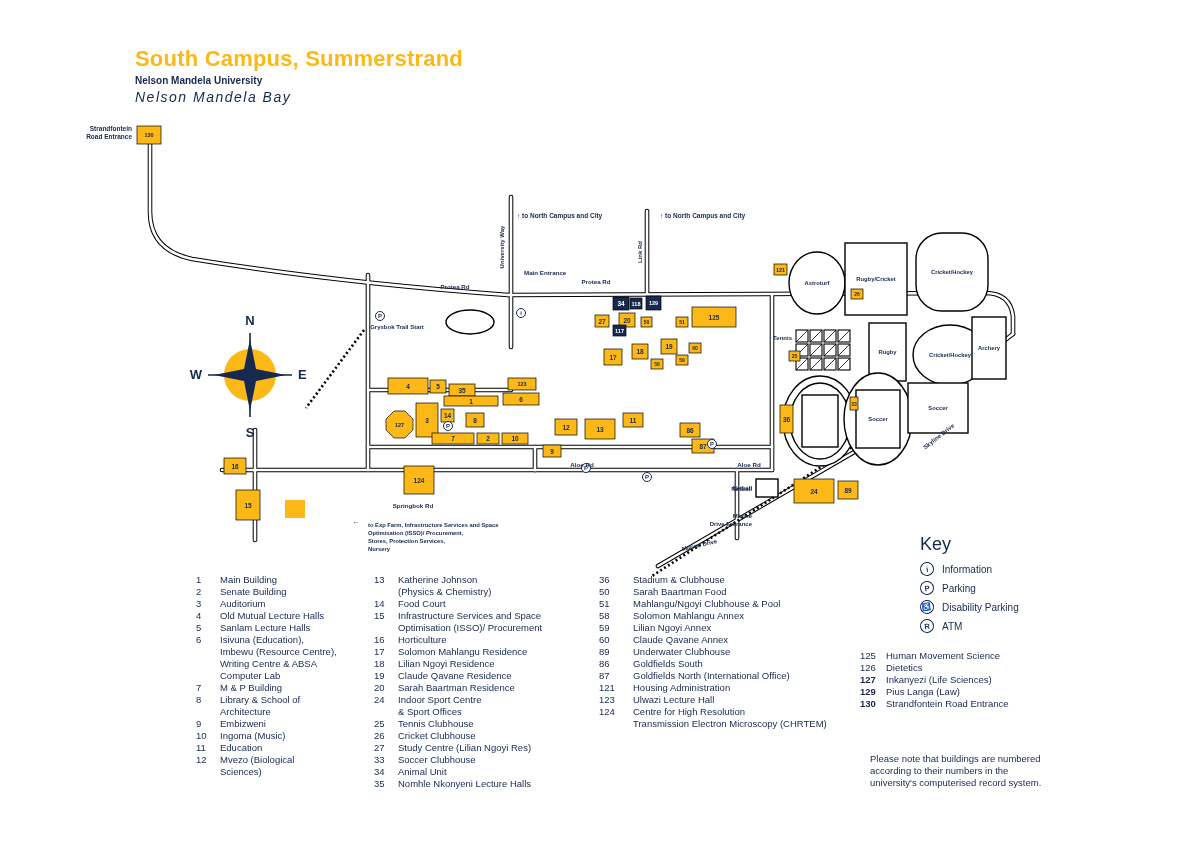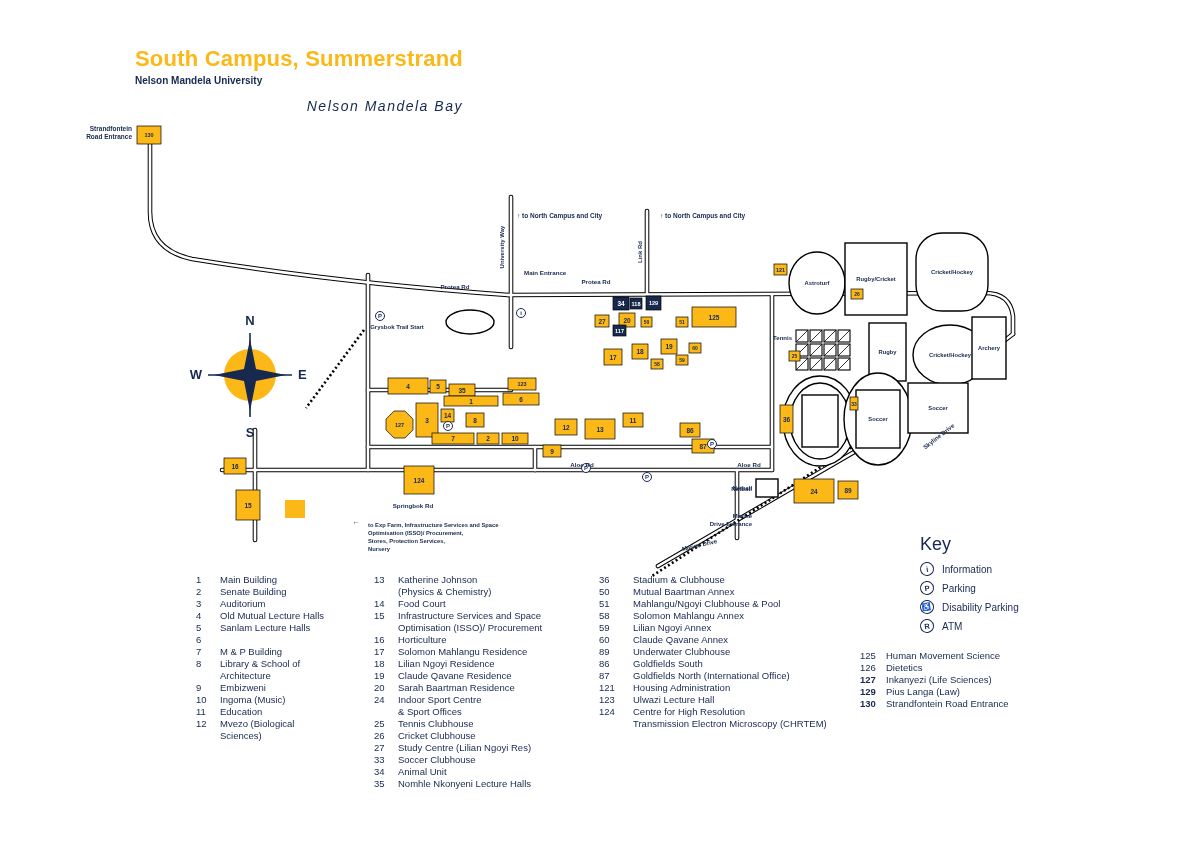--- a/index.html
+++ b/index.html
@@ -2,21 +2,21 @@
 <html><head>
 <meta charset="utf-8">
 <style>
   html,body{margin:0;padding:0;background:#fff;}
   #page{position:relative;width:1200px;height:846px;background:#fff;overflow:hidden;
         font-family:"Liberation Sans",sans-serif;color:#17294F;}
   
   #title{position:absolute;left:135px;top:46px;line-height:1.18;}
   #title .h1{font-size:22px;font-weight:bold;color:#FBB817;letter-spacing:.2px;}
   #title .h2{font-size:10px;font-weight:bold;color:#17294F;margin-top:3px;}
-  #title .h3{font-size:14px;font-style:italic;color:#17294F;letter-spacing:1.5px;margin-top:11px;text-align:right;}
+  #title .h3{font-size:14px;font-style:italic;color:#17294F;letter-spacing:1.5px;margin-top:2px;}
   
   #map{position:absolute;left:0;top:0;width:1200px;height:846px;}
   
   .col{position:absolute;font-size:9.5px;line-height:12px;color:#17294F;}
   #col1{left:196px;top:574px;width:172px;}
   #col2{left:374px;top:574px;width:218px;}
   #col3{left:599px;top:574px;width:268px;}
   #col4{left:860px;top:650px;width:240px;}
   .lrow{display:flex;align-items:flex-start;}
   .lrow .num{flex:0 0 24px;}
@@ -284,20 +284,24 @@
       <div class="lrow">
         <span class="num">4</span>
         <span class="txt">Old Mutual Lecture Halls</span>
       </div>
       <div class="lrow">
         <span class="num">5</span>
         <span class="txt">Sanlam Lecture Halls</span>
       </div>
       <div class="lrow">
         <span class="num">6</span>
+        <span class="txt">Isivuna (Education),
+Imbewu (Resource Centre),
+Writing Centre &amp; ABSA
+Computer Lab</span>
       </div>
       <div class="lrow">
         <span class="num">7</span>
         <span class="txt">M &amp; P Building</span>
       </div>
       <div class="lrow">
         <span class="num">8</span>
         <span class="txt">Library &amp; School of
 Architecture</span>
       </div>
@@ -384,21 +388,21 @@
         <span class="txt">Nomhle Nkonyeni Lecture Halls</span>
       </div>
     </div>
   <div id="col3" class="col">
       <div class="lrow">
         <span class="num">36</span>
         <span class="txt">Stadium &amp; Clubhouse</span>
       </div>
       <div class="lrow">
         <span class="num">50</span>
-        <span class="txt">Mutual Baartman Annex</span>
+        <span class="txt">Sarah Baartman Food</span>
       </div>
       <div class="lrow">
         <span class="num">51</span>
         <span class="txt">Mahlangu/Ngoyi Clubhouse &amp; Pool</span>
       </div>
       <div class="lrow">
         <span class="num">58</span>
         <span class="txt">Solomon Mahlangu Annex</span>
       </div>
       <div class="lrow">
@@ -473,13 +477,16 @@
           <span class="kicon">♿</span>
           <span>Disability Parking</span>
         </div>
         <div class="krow">
           <span class="kicon">R</span>
           <span>ATM</span>
         </div>
       </div>
   </div>
 
+  <div id="note">Please note that buildings are numbered
+according to their numbers in the
+university's computerised record system.</div>
 </div>
 
 </body></html>

